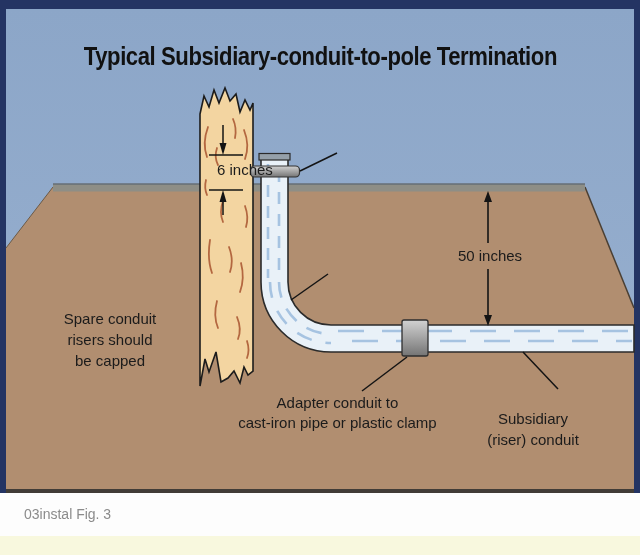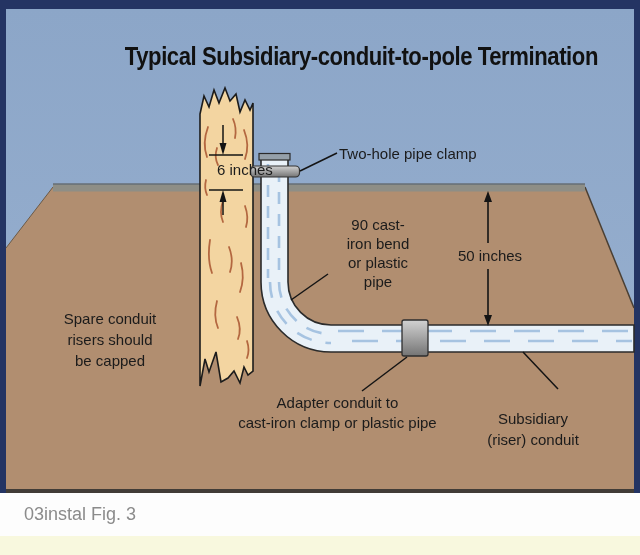--- a/index.html
+++ b/index.html
@@ -7,37 +7,37 @@
     position:relative;width:640px;height:555px;overflow:hidden;
     font-family:"Liberation Sans", sans-serif;background:#ffffff;
   }
   .stage svg{position:absolute;left:0;top:0;}
   .lbl{
     position:absolute;color:var(--label_color);font-size:15px;line-height:19px;
     white-space:pre-line;z-index:5;
   }
   .lbl.center{text-align:center;}
   .title-wrap{
-    position:absolute;left:0;top:42px;width:640px;text-align:right;z-index:5;
+    position:absolute;left:0;top:42px;width:640px;text-align:center;z-index:5;
   }
   .title-wrap .t{
     display:inline-block;font-size:26px;line-height:29px;font-weight:bold;
     color:var(--title_color);letter-spacing:-0.5px;
     transform:scaleX(0.85);transform-origin:center;white-space:nowrap;
   }
   .footer-white{
     position:absolute;left:0;top:493px;width:640px;height:43px;
     background:#fdfdfd;z-index:4;
   }
   .footer-cream{
     position:absolute;left:0;top:536px;width:640px;height:19px;
     background:var(--footer_yellow);z-index:4;
   }
   .caption{
-    position:absolute;left:24px;top:505px;font-size:18px;line-height:18px;
+    position:absolute;left:24px;top:505px;font-size:14px;line-height:18px;
     color:var(--caption_color);z-index:6;white-space:nowrap;
   }
 </style>
 </head>
 <body>
 
 <div class="stage">
 
   <svg width="640" height="493" viewBox="0 0 640 493">
     <defs>
@@ -123,35 +123,30 @@
 
     <rect x="6" y="489" width="628" height="4" style="fill:var(--diagram_bottom_edge)"></rect>
   </svg>
 
   <div class="title-wrap">
     <span class="t">Typical Subsidiary-conduit-to-pole Termination</span>
   </div>
 
   <div class="lbl" style="left:177px;top:160px;margin-left:40px;">6 inches</div>
 
-  <div class="lbl" style="left:339px;top:144px;white-space:nowrap;">Two-hole pipe clamp</div>
 
-  <div class="lbl center" style="left:318px;top:215px;width:120px;">90 cast-
-iron bend
-or plastic
-pipe</div>
 
   <div class="lbl center" style="left:450px;top:246px;width:80px;">50 inches</div>
 
   <div class="lbl center" style="left:46px;top:308px;width:128px;line-height:21px;">Spare conduit
 risers should
 be capped</div>
 
   <div class="lbl center" style="left:225px;top:393px;width:225px;line-height:20px;">Adapter conduit to
-cast-iron clamp or plastic pipe</div>
+cast-iron pipe or plastic clamp</div>
 
   <div class="lbl center" style="left:462px;top:408px;width:142px;line-height:21px;">Subsidiary
 (riser) conduit</div>
 
   <div class="footer-white"></div>
   <div class="footer-cream"></div>
   <div class="caption">03instal Fig. 3</div>
 
 </div>
 

